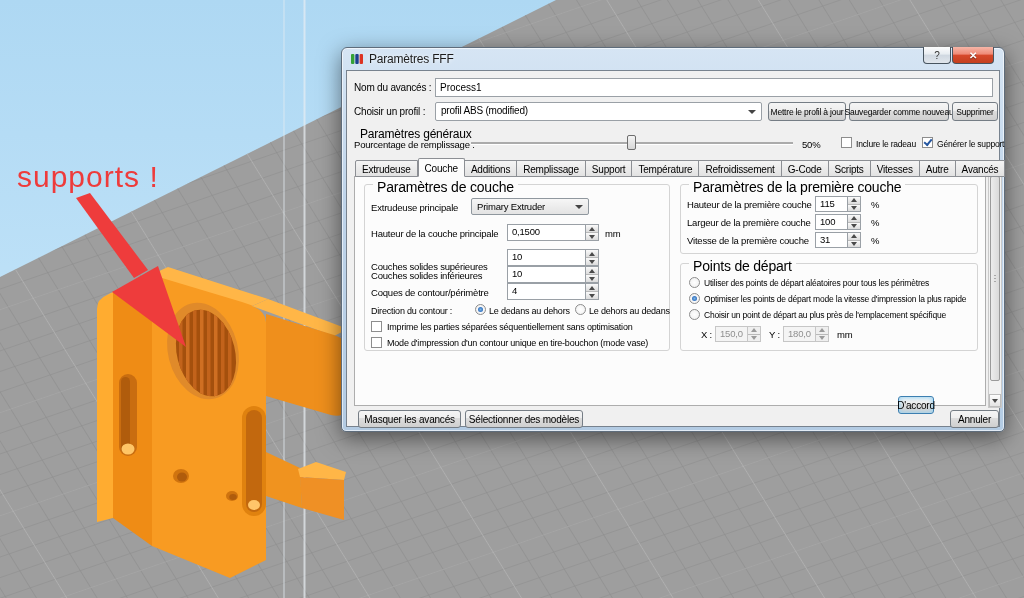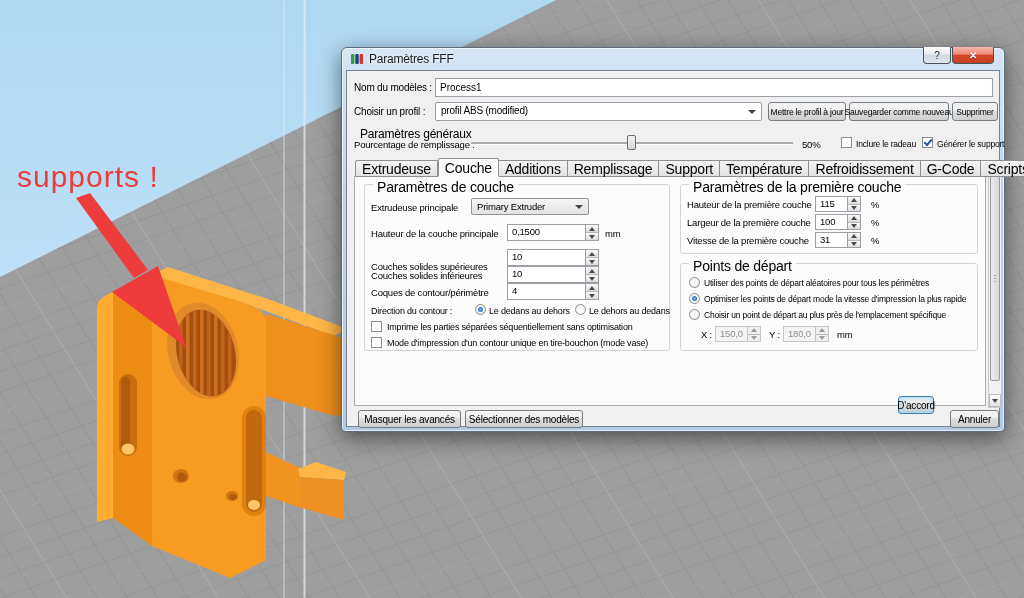--- a/index.html
+++ b/index.html
@@ -68,21 +68,21 @@
        background:radial-gradient(#fff,#eee);box-sizing:border-box;}
   .rad.sel::after{content:"";position:absolute;left:2px;top:2px;width:5px;height:5px;border-radius:50%;
        background:radial-gradient(#7db4e0 0%,#2f6fc1 70%);}
 
   .slider{position:absolute;height:18px;}
   .slider .groove{position:absolute;left:0;right:0;top:8px;height:2px;background:#ababab;border-bottom:1px solid #fff;}
   .slider .handle{position:absolute;top:1px;width:9px;height:15px;border:1px solid #6e6e6e;border-radius:2px;
        background:linear-gradient(#f4f4f4,#d7d7d7);box-sizing:border-box;}
 
   #tabstrip{position:absolute;left:8px;top:89px;display:flex;z-index:3;}
-  .tab{height:17px;line-height:17px;padding:0 6px;font-size:14px;border:1px solid #8c8f94;border-left:none;
+  .tab{height:17px;line-height:17px;padding:0 6px;font-size:10px;border:1px solid #8c8f94;border-left:none;
        background:linear-gradient(#f4f4f4,#e2e2e2);white-space:nowrap;box-sizing:border-box;}
   .tab:first-child{border-left:1px solid #8c8f94;border-radius:2px 0 0 0;}
   .tab.active{background:#fcfcfc;height:19px;margin-top:-2px;line-height:19px;border-radius:2px 2px 0 0;
        border-left:1px solid #8c8f94;position:relative;z-index:4;border-bottom:1px solid #fcfcfc;}
 
   #tabframe{position:absolute;left:7px;top:105px;width:632px;height:230px;background:#fcfcfc;
             border:1px solid #adadad;box-sizing:border-box;}
   .grp{position:absolute;border:1px solid #d4d4d4;border-radius:3px;box-sizing:border-box;}
   .gtitle{position:absolute;top:-6px;left:8px;background:#fcfcfc;padding:0 4px;font-size:14px;white-space:nowrap;}
   .glbl{position:absolute;font-size:9.5px;white-space:nowrap;}
@@ -202,21 +202,21 @@
           <span>?</span>
         </div>
       <div class="capbtn closeb">
           <span>✕</span>
         </div>
     </div>
   </div>
 
   <div id="client">
 
-    <div class="lbl" style="left:7px;top:11px;">Nom du modèles :</div>
+    <div class="lbl" style="left:7px;top:11px;">Nom du avancés :</div>
     <input class="txt" style="left: 88px; top: 7px; right: 7px; height: 19px; width: 558px;" value="Process1">
 
     <div class="lbl" style="left:7px;top:35px;">Choisir un profil :</div>
     <div class="combo white" style="left:88px;top:31px;width:327px;height:19px;">
       <span>profil ABS (modified)</span>
       <span class="ca"></span>
     </div>
     <div class="btn7" style="left:421px;top:31px;width:78px;height:19px;">Mettre le profil à jour</div>
     <div class="btn7" style="left:502px;top:31px;width:100px;height:19px;">Sauvegarder comme nouveau</div>
     <div class="btn7" style="left:605px;top:31px;width:46px;height:19px;">Supprimer</div>

